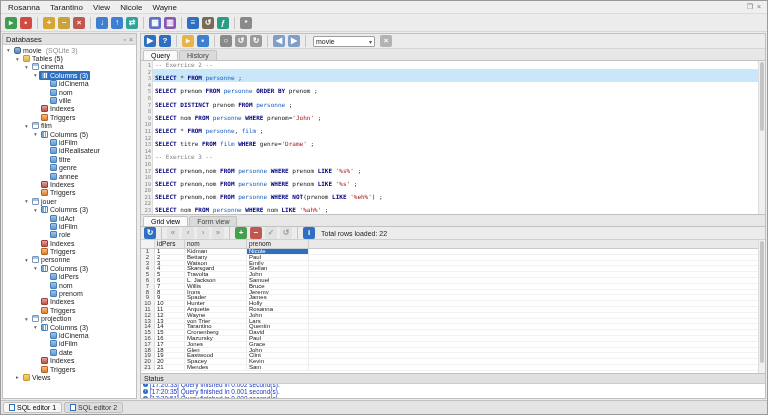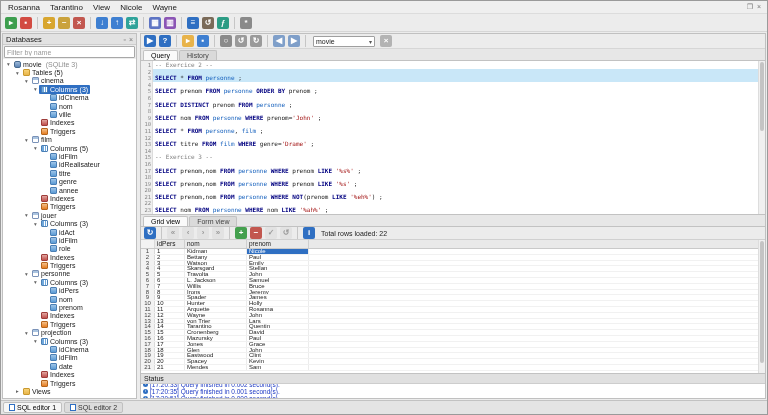--- a/index.html
+++ b/index.html
@@ -163,21 +163,20 @@
   <div class="main">
 
     <div class="sidebar">
       <div class="side-header">
         <span>Databases</span>
         <span style="display:flex">
           <span class="side-btn">▫</span>
           <span class="side-btn">×</span>
         </span>
       </div>
-      <input class="filter" placeholder="Filter by name" style="">
       <div class="tree" id="db-tree">
           <div class="tree-row" style="padding-left: 2px;">
             <span class="expander">▾</span>
             <span class="row-inner">
               <span class="tico ic-database"></span>
               <span class="tlabel">movie</span>
               <span class="tsuffix">(SQLite 3)</span>
             </span>
           </div>
           <div class="tree-row" style="padding-left: 11px;">

